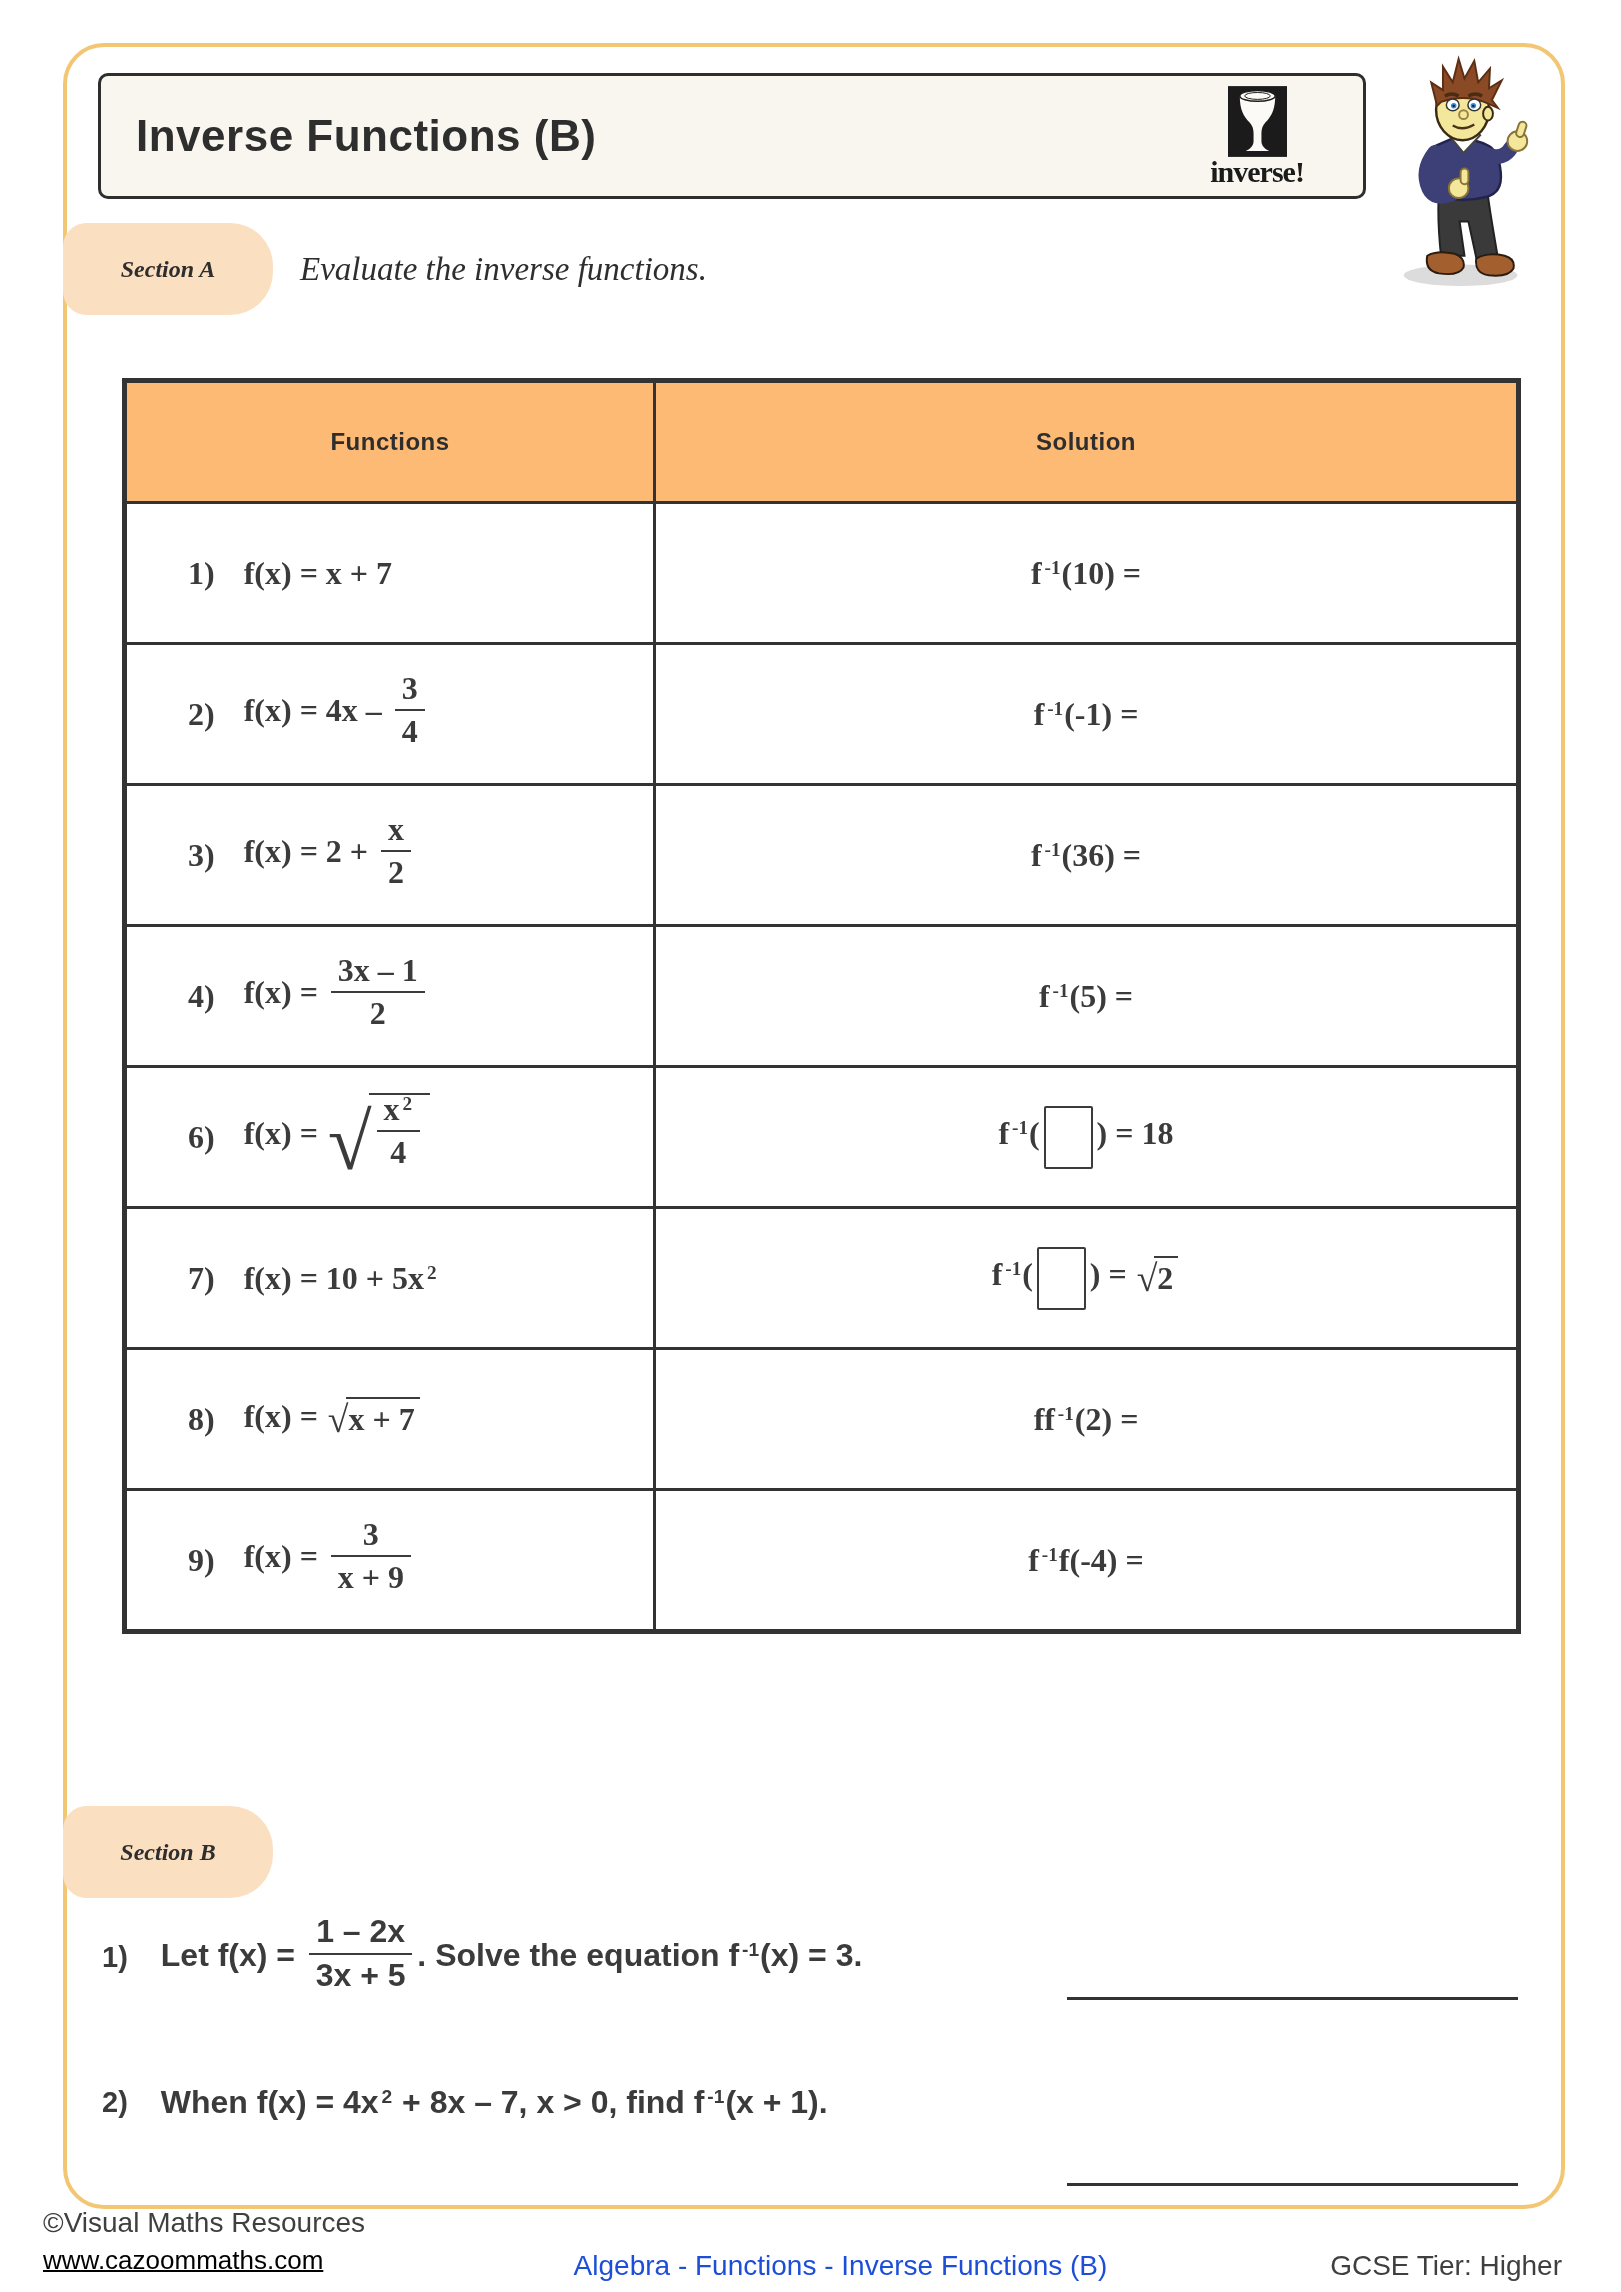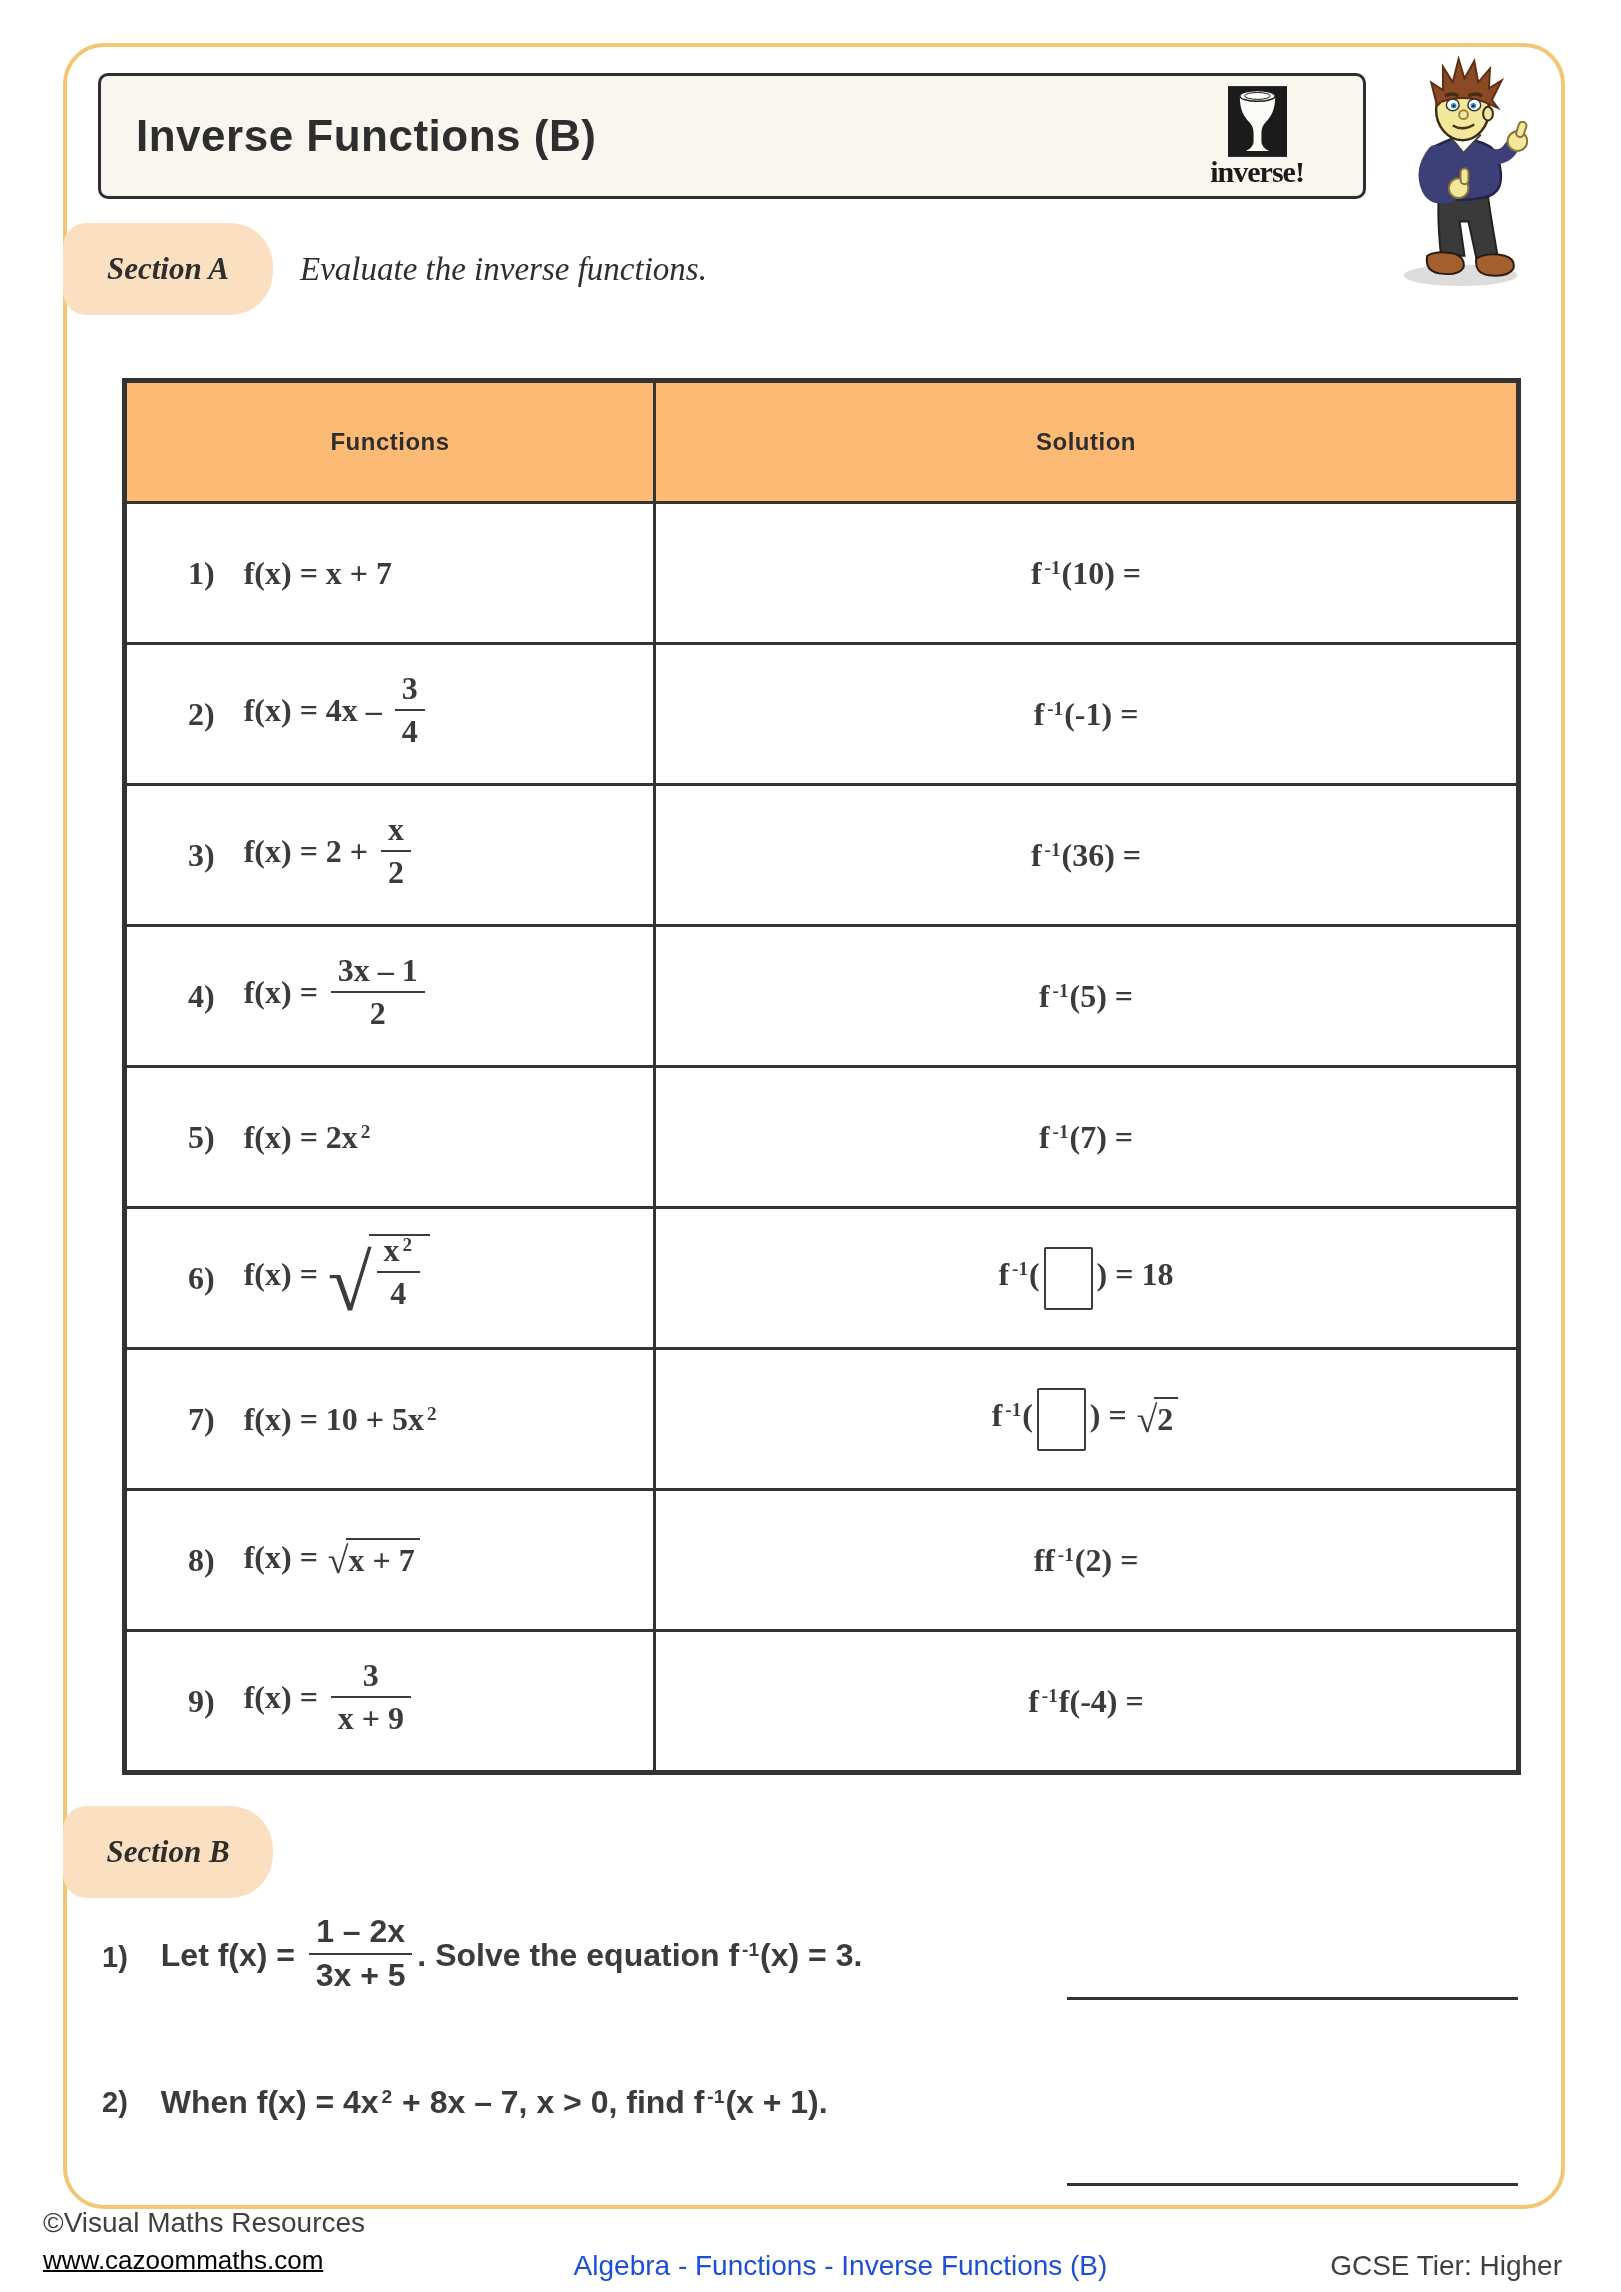--- a/index.html
+++ b/index.html
@@ -20,21 +20,21 @@
   .logo-text{display:block;font-family:"Liberation Serif",serif;font-weight:bold;
              font-size:30px;color:#1b1b1b;letter-spacing:-1px;margin-top:-2px;}
 
   
   .mascot{position:absolute;left:1390px;top:51px;}
 
   
   .section-label{position:absolute;left:63px;width:210px;height:92px;background:#fbdfc1;
                  border-radius:23.5px 43px 43px 23.5px;display:flex;align-items:center;justify-content:center;
                  font-family:"Liberation Serif",serif;font-style:italic;font-weight:bold;
-                 font-size:31px;color:#2e2e2e;text-align:right;}
+                 font-size:24px;color:#2e2e2e;text-align:right;}
   .section-a{top:223px;}
   .section-b{top:1806px;}
   .instruction{position:absolute;left:300px;top:223px;height:92px;display:flex;align-items:center;
                font-family:"Liberation Serif",serif;font-style:italic;font-size:33px;color:#2e2e2e;}
 
   
   .fn-table{position:absolute;left:122px;top:378px;width:1399px;border-collapse:collapse;
             table-layout:fixed;border:5.9px solid #333333;}
   .fn-table th{background:#fdba74;height:116px;border:3.9px solid #333333;
                font-size:24px;font-weight:bold;color:#2e2e2e;letter-spacing:0.5px;}
@@ -150,24 +150,20 @@
         </tr>
         <tr>
           <td class="fn-cell"><span class="qnum">3)</span><span class="math">f(x) = 2 + <span class="frac"><span class="fnum">x</span><span class="fden">2</span></span></span></td>
           <td class="sol-cell"><span class="math">f<span class="sup">-1</span>(36) =</span></td>
         </tr>
         <tr>
           <td class="fn-cell"><span class="qnum">4)</span><span class="math">f(x) = <span class="frac"><span class="fnum">3x – 1</span><span class="fden">2</span></span></span></td>
           <td class="sol-cell"><span class="math">f<span class="sup">-1</span>(5) =</span></td>
         </tr>
         <tr>
-          <td class="fn-cell"><span class="qnum">5)</span><span class="math">f(x) = 2x<span class="sup">2</span></span></td>
-          <td class="sol-cell"><span class="math">f<span class="sup">-1</span>(7) =</span></td>
-        </tr>
-        <tr>
           <td class="fn-cell"><span class="qnum">6)</span><span class="math">f(x) = <span class="sqrt tall">
                 <span class="rad">√</span>
                 <span class="rc"><span class="frac"><span class="fnum">x<span class="sup">2</span></span><span class="fden">4</span></span></span>
               </span></span></td>
           <td class="sol-cell"><span class="math">f<span class="sup">-1</span>(<span class="mbox"></span>) = 18</span></td>
         </tr>
         <tr>
           <td class="fn-cell"><span class="qnum">7)</span><span class="math">f(x) = 10 + 5x<span class="sup">2</span></span></td>
           <td class="sol-cell"><span class="math">f<span class="sup">-1</span>(<span class="mbox"></span>) = <span class="sqrt">
                 <span class="rad">√</span>

